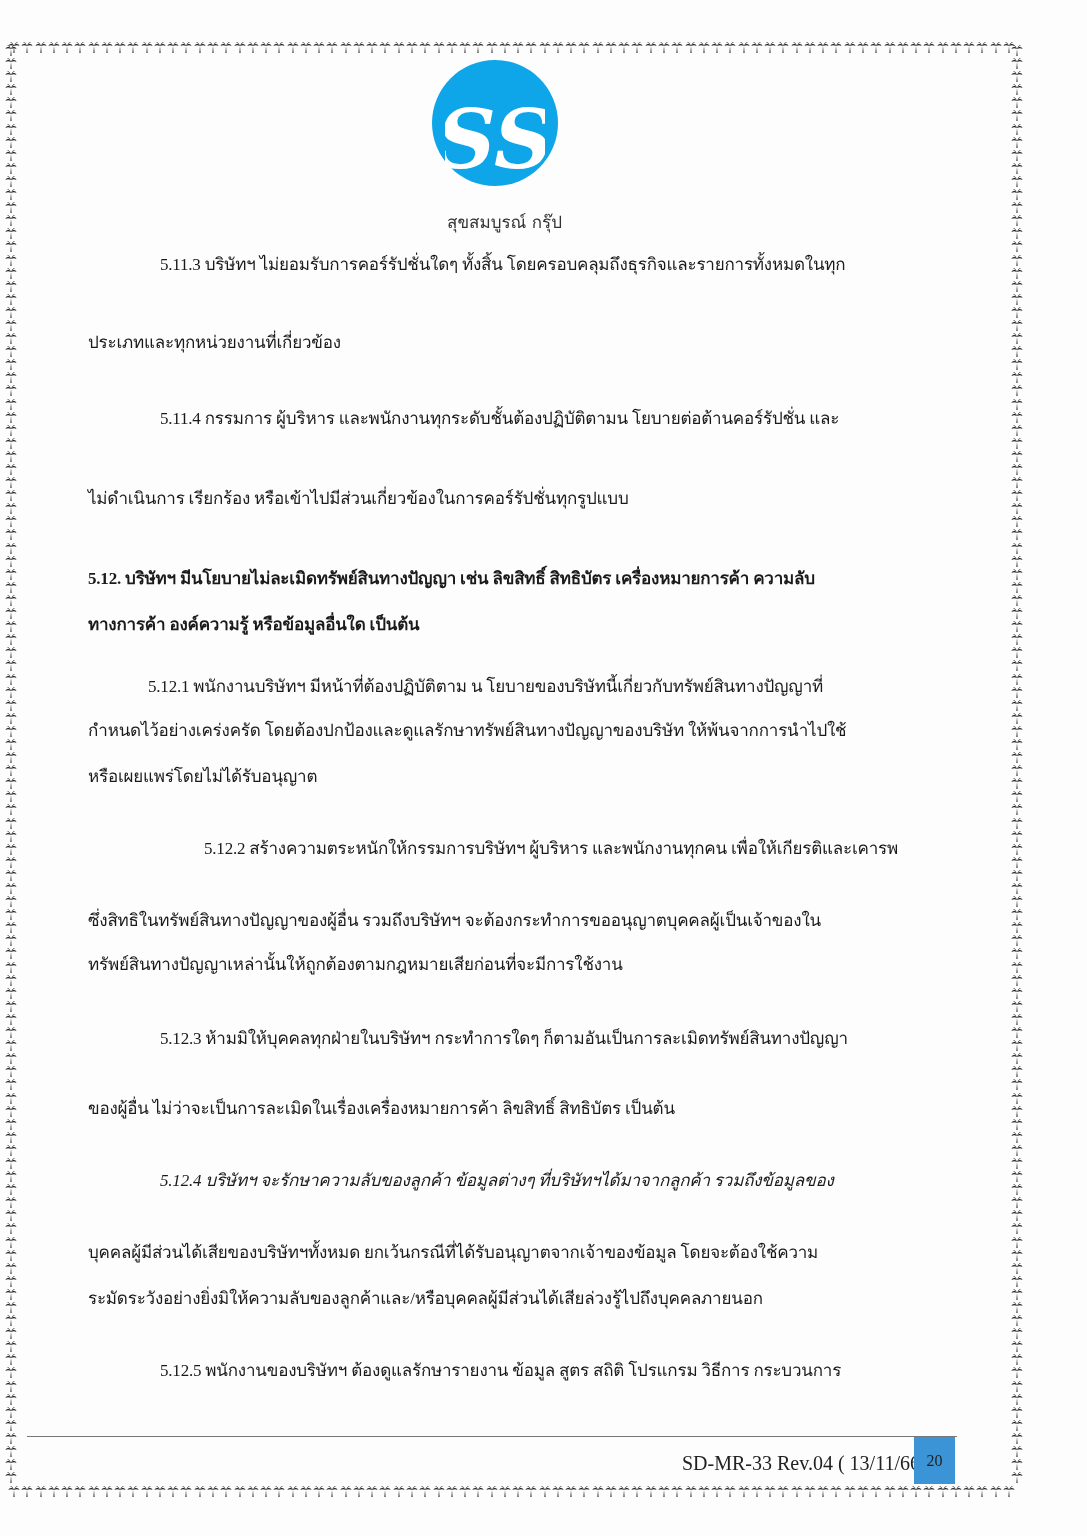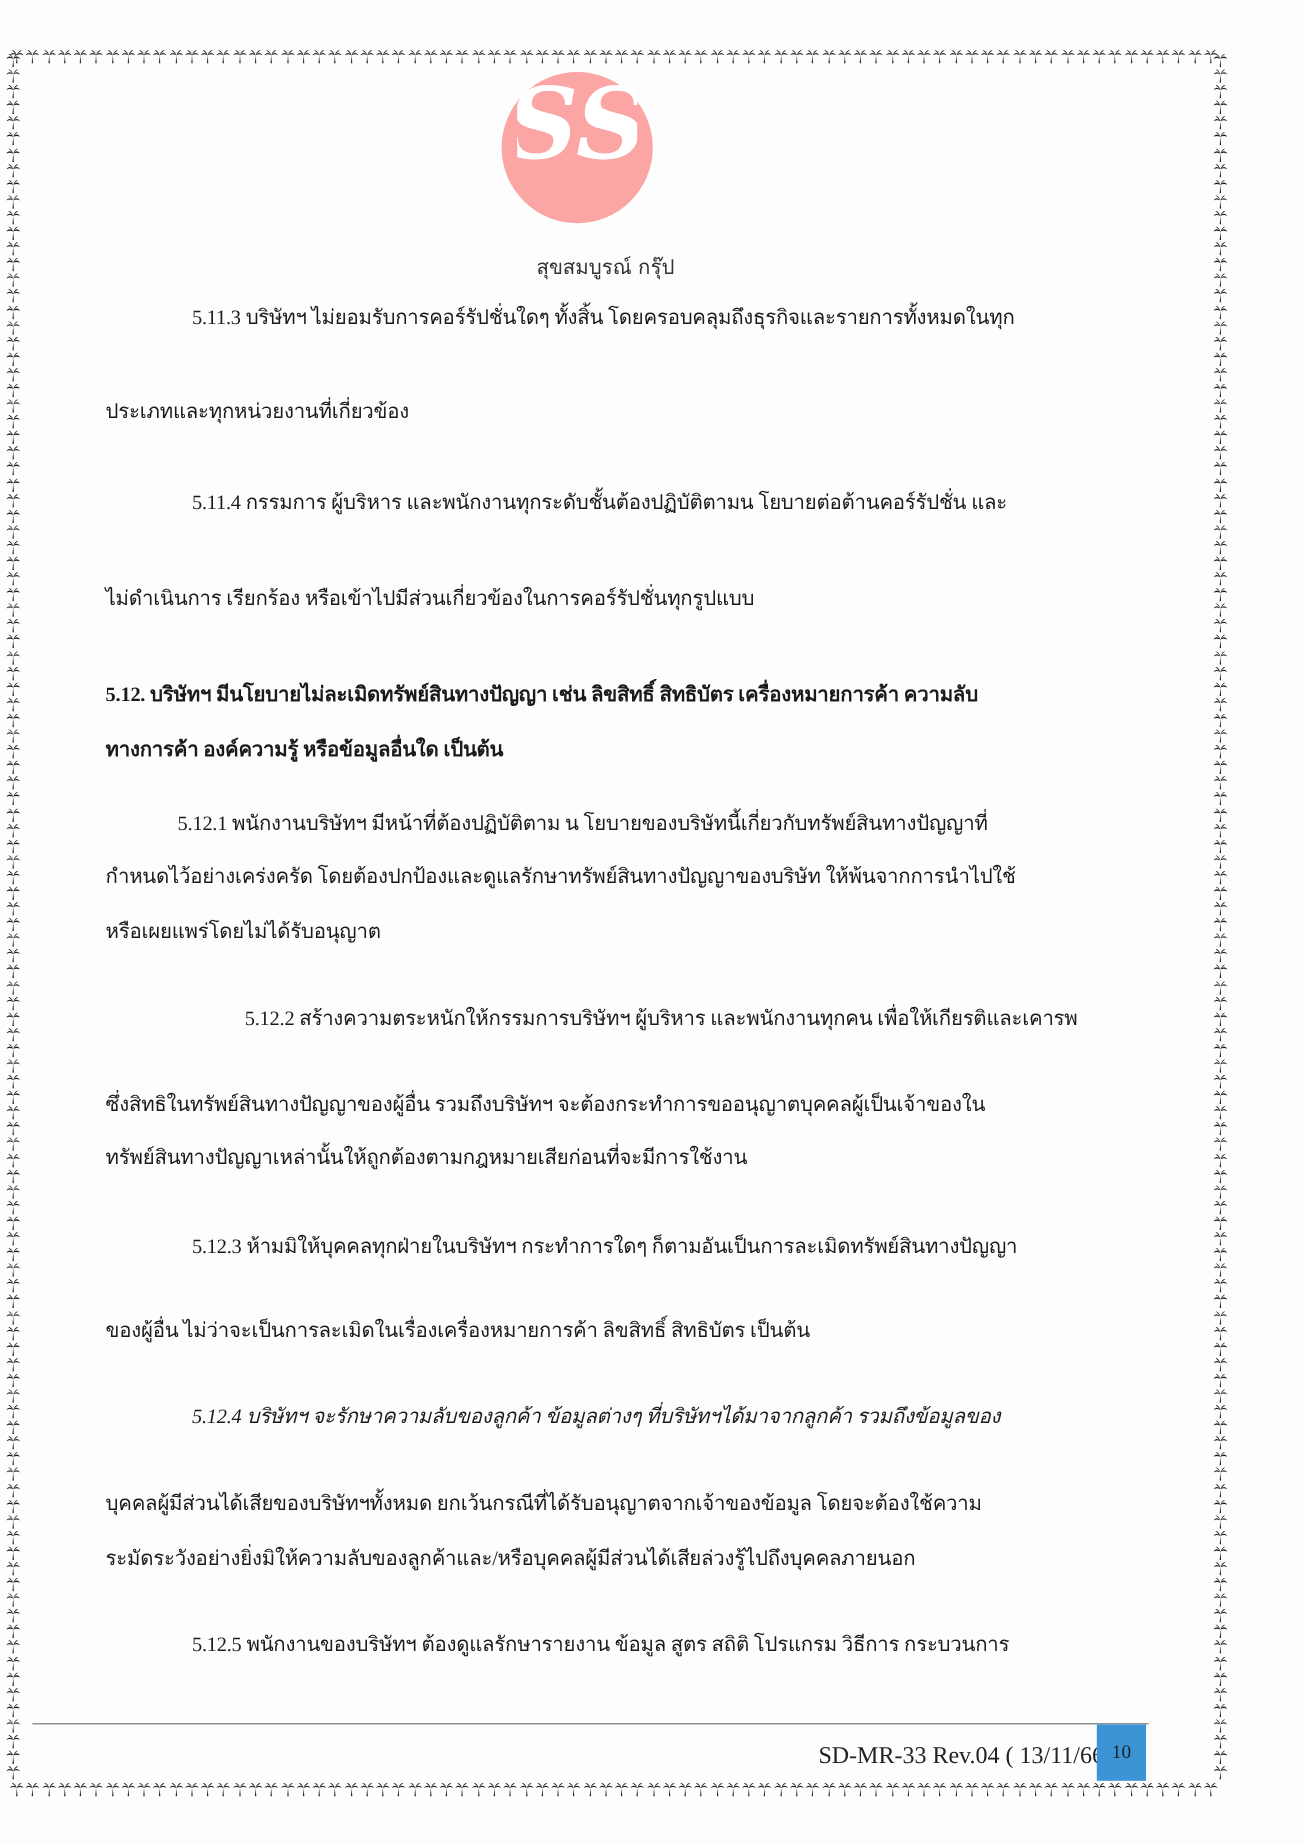--- a/index.html
+++ b/index.html
@@ -16,23 +16,23 @@
   }
   .border-col {
     position: absolute; top: 44px; width: 14px; height: 1440px;
     display: flex; flex-direction: column; justify-content: space-between; align-items: center;
     overflow: hidden;
   }
   .palm { width: 12px; height: 12px; flex: 0 0 auto; }
   .palm svg { display: block; width: 12px; height: 12px; }
 
   .logo {
-    position: absolute; left: 418px; top: 60px; width: 126px; height: 126px;
-    border-radius: 50%; background: #fca5a5;
-    display: flex; align-items: flex-start; justify-content: center;
+    position: absolute; left: 432px; top: 60px; width: 126px; height: 126px;
+    border-radius: 50%; background: #0ea5e9;
+    display: flex; align-items: flex-end; justify-content: center;
   }
   .logo-text {
     position: absolute; left: 0; top: 208px; width: 1009px; text-align: center;
     font-family: "DejaVu Sans", sans-serif; font-size: 17px; color: #333;
   }
 
   .line {
     position: absolute; font-size: 17px; line-height: 22px; white-space: nowrap;
     font-family: "Liberation Serif", "DejaVu Serif", serif;
     letter-spacing: -0.2px;
@@ -2320,14 +2320,14 @@
 <div class="line" style="left:160px; top:1028px;">5.12.3   ห้ามมิให้บุคคลทุกฝ่ายในบริษัทฯ กระทำการใดๆ ก็ตามอันเป็นการละเมิดทรัพย์สินทางปัญญา</div>
 <div class="line" style="left:88px; top:1098px;">ของผู้อื่น ไม่ว่าจะเป็นการละเมิดในเรื่องเครื่องหมายการค้า ลิขสิทธิ์ สิทธิบัตร เป็นต้น</div>
 <div class="line" style="left:160px; top:1170px;font-style:italic;">5.12.4   บริษัทฯ จะรักษาความลับของลูกค้า ข้อมูลต่างๆ ที่บริษัทฯได้มาจากลูกค้า รวมถึงข้อมูลของ</div>
 <div class="line" style="left:88px; top:1242px;">บุคคลผู้มีส่วนได้เสียของบริษัทฯทั้งหมด ยกเว้นกรณีที่ได้รับอนุญาตจากเจ้าของข้อมูล โดยจะต้องใช้ความ</div>
 <div class="line" style="left:88px; top:1288px;">ระมัดระวังอย่างยิ่งมิให้ความลับของลูกค้าและ/หรือบุคคลผู้มีส่วนได้เสียล่วงรู้ไปถึงบุคคลภายนอก</div>
 <div class="line" style="left:160px; top:1360px;">5.12.5   พนักงานของบริษัทฯ ต้องดูแลรักษารายงาน ข้อมูล สูตร สถิติ โปรแกรม วิธีการ กระบวนการ</div>
 
 <div class="footer-rule"></div>
 <div class="footer-code">SD-MR-33 Rev.04  ( 13/11/66 )</div>
 <div class="page-badge">
-  <span>10</span>
+  <span>20</span>
 </div>
 
 </body></html>

